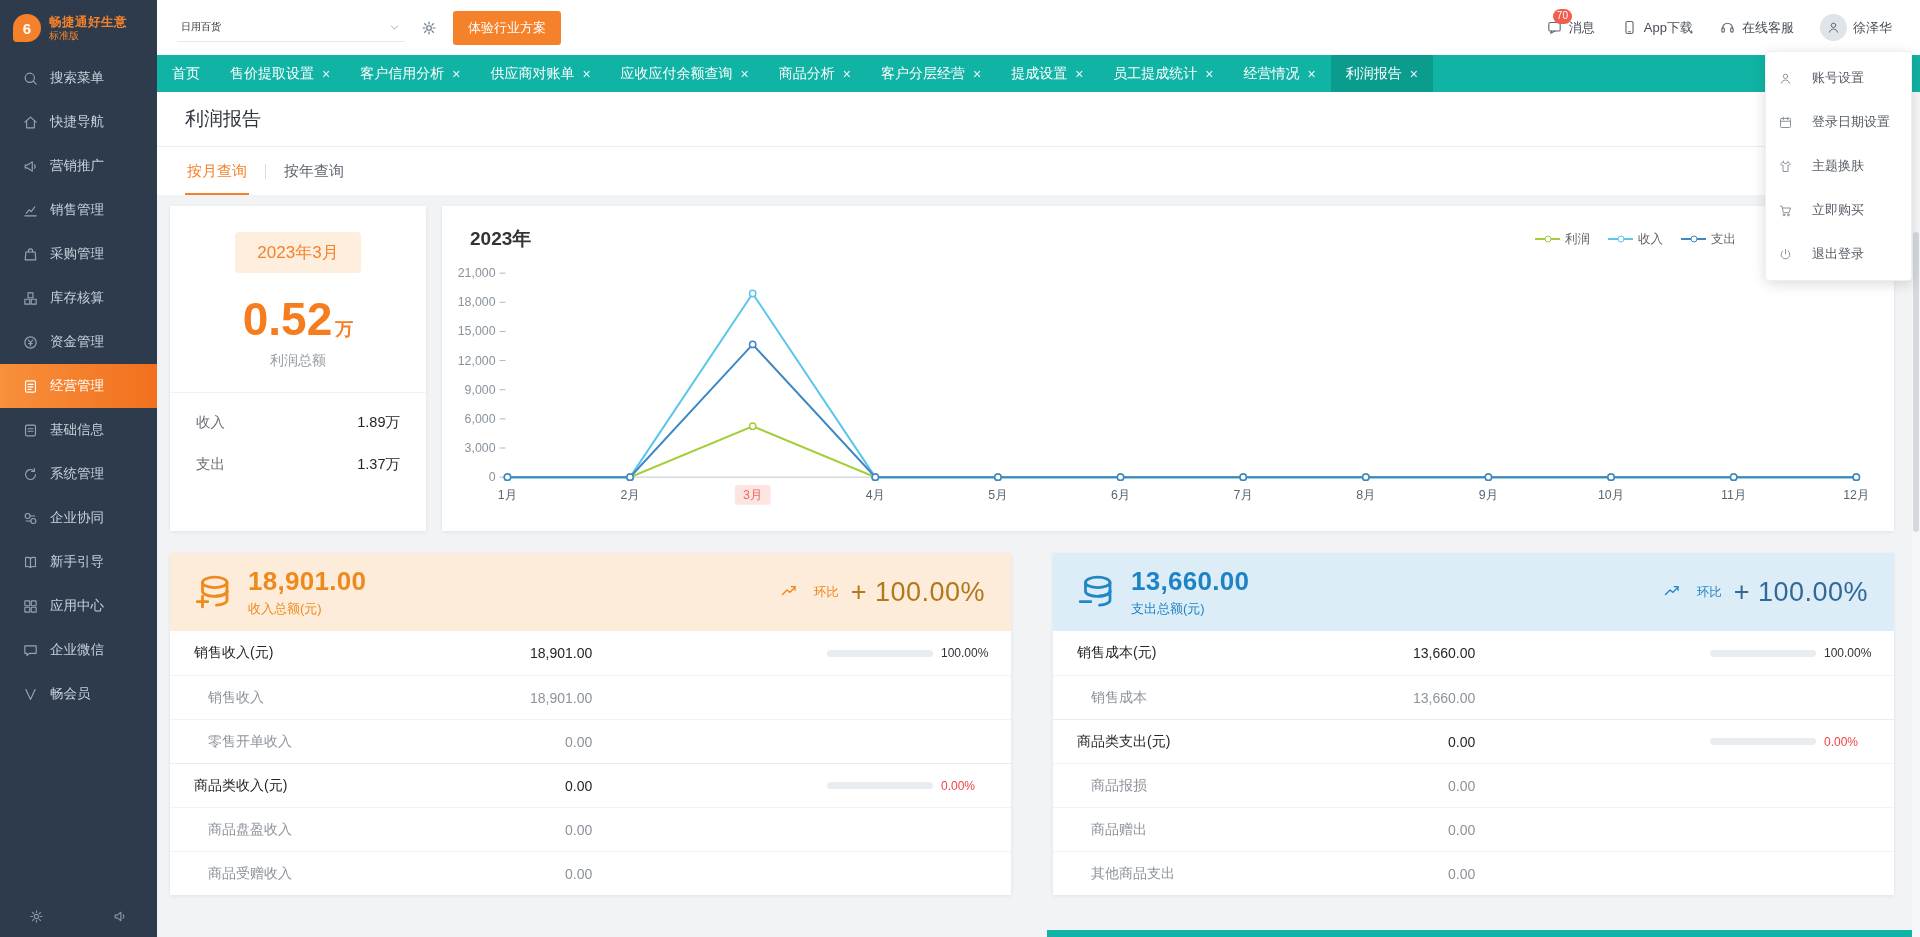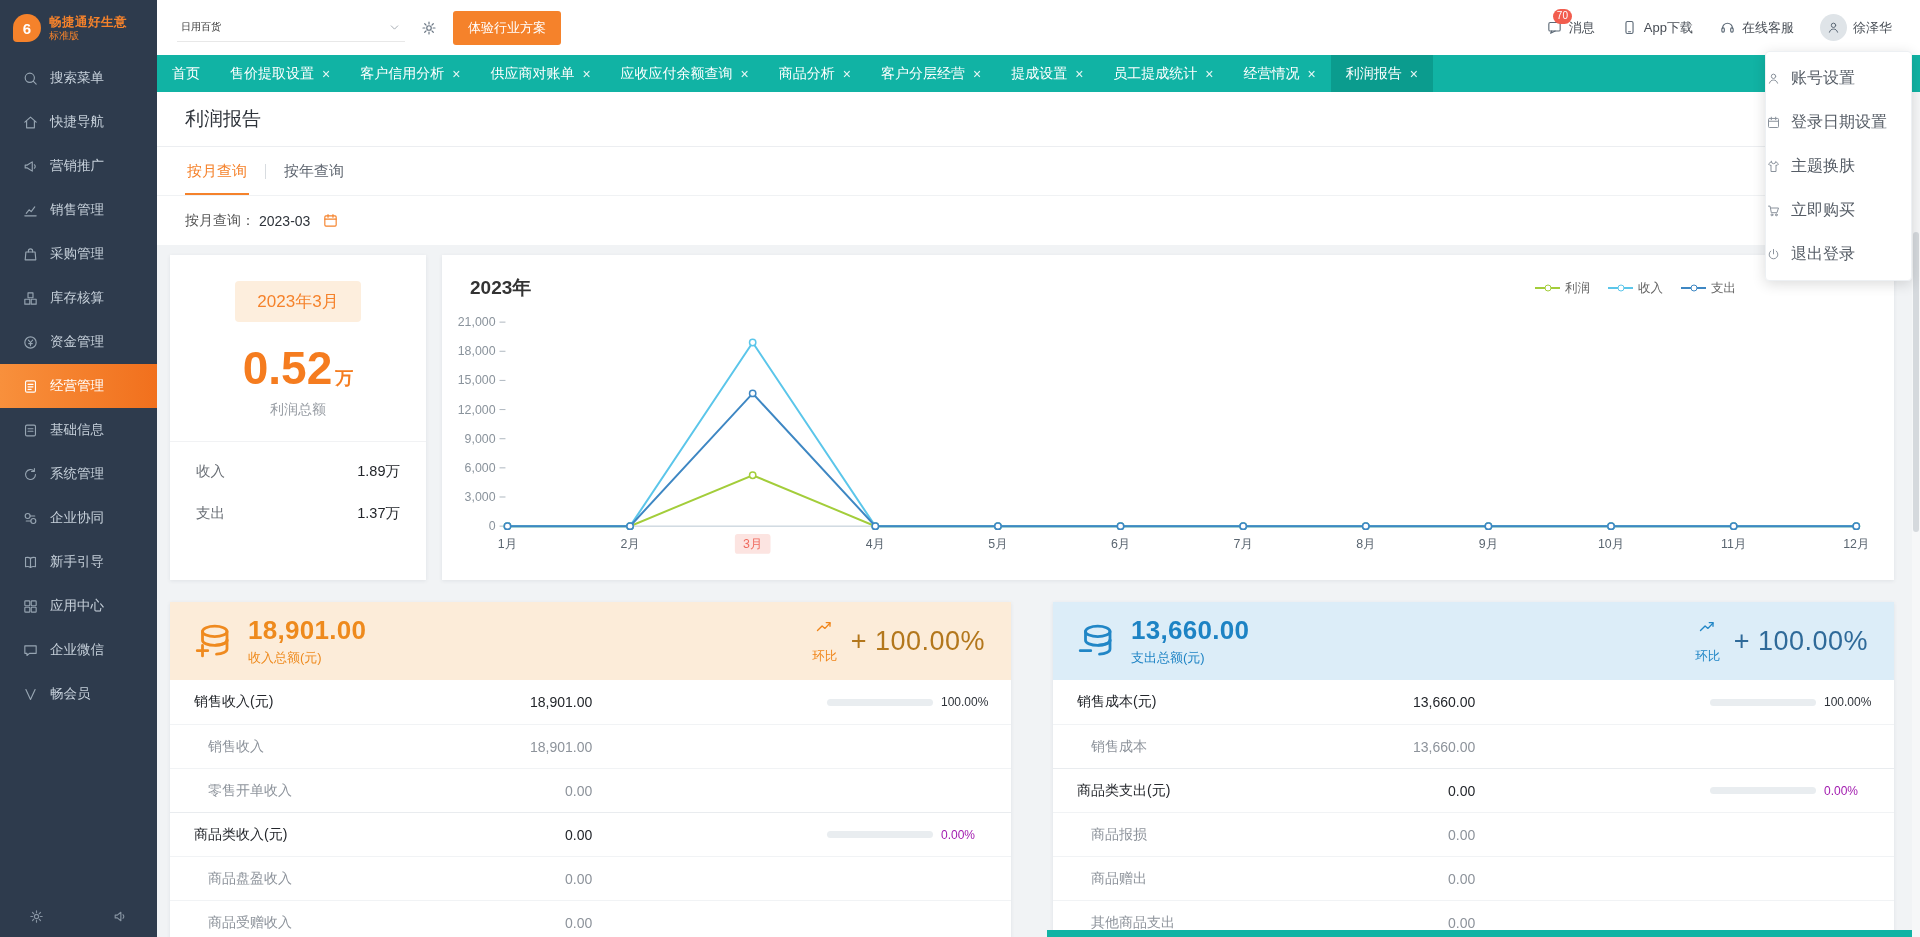--- a/index.html
+++ b/index.html
@@ -91,44 +91,44 @@
   .income .panel-head{background:#fcecd9}
   .expense .panel-head{background:#dcedf8}
   .head-islot{width:42px;height:42px;margin-right:14px}
   .income .head-islot{color:#ef8a1f}
   .expense .head-islot{color:#2186c6}
   .totals .num{font-size:26px;font-weight:700;letter-spacing:.3px}
   .totals .lab{font-size:13px;margin-top:3px}
   .income .num,.income .lab{color:#ee8a1d}
   .expense .num,.expense .lab{color:#1d83c4}
   .trend{margin-left:auto;display:flex;align-items:center;gap:12px}
-  .trend-left{display:flex;flex-direction:column;align-items:center;gap:10px}
+  .trend-left{display:flex;flex-direction:row;align-items:center;gap:10px}
   .trend-islot{width:28px;height:20px}
   .income .trend-islot,.income .trend-label{color:#f08519}
   .expense .trend-islot,.expense .trend-label{color:#2186c6}
   .trend-label{font-size:12.5px}
   .trend-value{font-size:27px;letter-spacing:.5px}
   .income .trend-value{color:#b3771c}
   .expense .trend-value{color:#2f6a99}
   .prow{display:grid;grid-template-columns:minmax(0,1.25fr) 150px minmax(0,1fr) 200px;align-items:center;height:44px;padding:0 20px 0 24px;font-size:14px}
   .prow + .prow{border-top:1px solid #f1f3f5}
   .prow.group + .prow.group,.prow.child + .prow.group{border-top:1px solid #e9ecef}
   .prow .plabel{color:#23262b}
   .prow.child .plabel{color:#8d939b;padding-left:14px}
   .pvalue{text-align:right;color:#23262b}
   .prow.child .pvalue{color:#8d939b}
   .pbar-cell{display:flex;align-items:center;justify-content:flex-end;gap:8px}
   .bar-track{width:106px;height:7px;border-radius:4px;background:#e9edf0;overflow:hidden}
   .bar-fill{height:100%;border-radius:4px;background:#2bc3ee}
   .bar-pct{font-size:12px;color:#2e333a;min-width:50px}
-  .prow.zero .bar-pct{color:#a21caf}
+  .prow.zero .bar-pct{color:#ef4444}
 
   
   .user-menu{position:fixed;top:51px;right:8px;width:147px;background:#fff;border:1px solid #edf0f3;border-radius:4px;box-shadow:0 3px 14px rgba(0,0,0,.14);padding:4px 0;z-index:100}
-  .menu-item{height:44px;display:flex;align-items:center;gap:10px;padding-left:0;font-size:16px;color:#565d66;cursor:pointer}
+  .menu-item{height:44px;display:flex;align-items:center;gap:19px;padding-left:12px;font-size:13px;color:#565d66;cursor:pointer}
   .menu-item .islot{width:15px;height:15px;color:#8a929c}
   .vscroll{position:fixed;top:92px;right:0;bottom:0;width:8px;background:#f6f7f8;z-index:60}
   .vscroll-thumb{position:absolute;top:140px;left:1px;width:6px;height:300px;border-radius:3px;background:#d5d9dd;cursor:pointer}
   .bottom-strip{position:fixed;bottom:0;left:1047px;right:8px;height:7px;background:#11b3a4;z-index:55}
 </style>
 </head>
 <body>
 
 <div class="app">
 
@@ -407,30 +407,20 @@
       <div class="page-head">
         <h1 style="font-size:inherit;font-weight:400">利润报告</h1>
       </div>
 
       <div class="subtabs" id="subtabs">
           <div class="subtab active">按月查询</div>
           <span class="subtab-divider"></span>
           <div class="subtab">按年查询</div>
         </div>
 
-      <div class="filter-row">
-        <span class="filter-label">按月查询：</span>
-        <span class="filter-value">2023-03</span>
-        <span class="islot cal-slot">
-            <svg viewBox="0 0 24 24" class="ico">
-              <rect x="4" y="5.5" width="16" height="14.5" rx="1.5"></rect>
-              <path d="M4 10h16M8.5 3.5v4M15.5 3.5v4"></path>
-            </svg>
-          </span>
-      </div>
 
       <div class="content-body">
         <div class="cards-row">
 
           <div class="card summary-card">
             <span class="period-pill">2023年3月</span>
             <div class="big-num">
               <span>0.52</span><span class="unit">万</span>
             </div>
             <div class="profit-label">利润总额</div>

